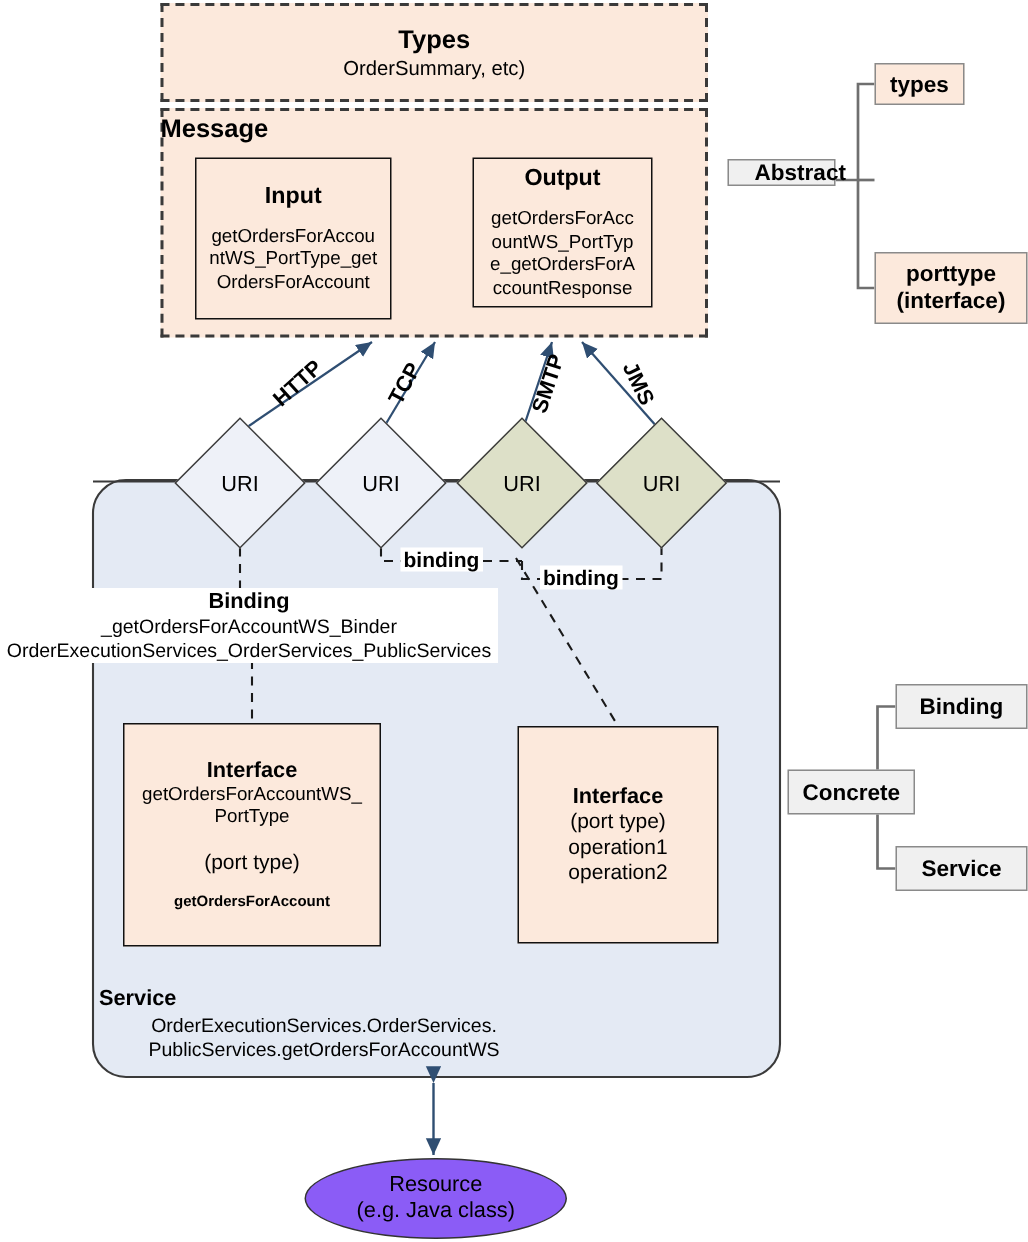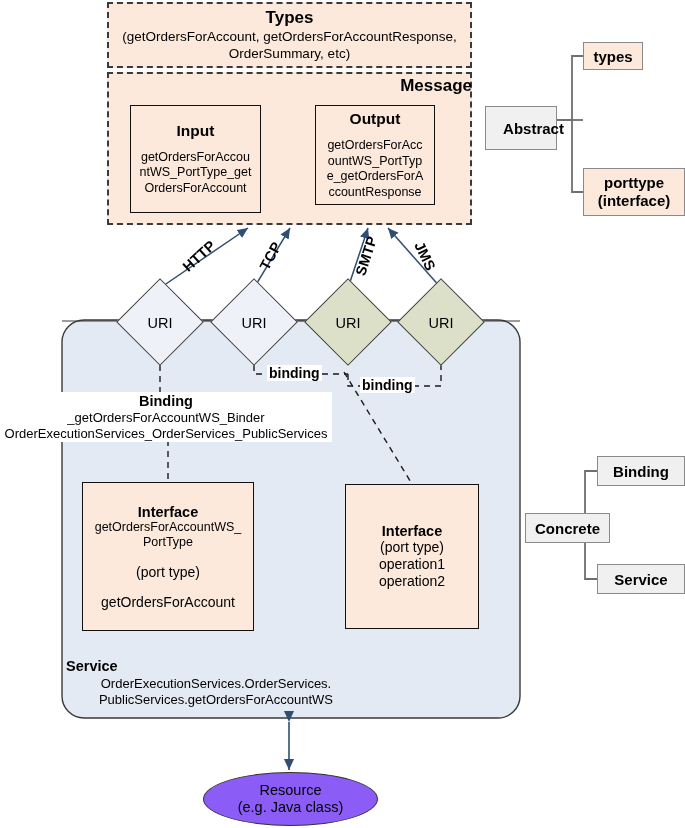--- a/index.html
+++ b/index.html
@@ -16,21 +16,21 @@
   .ctr{display:flex;flex-direction:column;align-items:center;justify-content:center;text-align:center;}
   .ttl{font-weight:bold;}
 
   
   #types{left:107px;top:2px;width:365px;height:66px;}
   #types .ttl{font-size:17px;line-height:20px;}
   #types .sub{font-size:13.5px;line-height:17px;}
 
   
   #message{left:107px;top:72px;width:365px;height:153px;}
-  #msgTitle{position:absolute;left:107px;top:76px;width:365px;text-align:right;
+  #msgTitle{position:absolute;left:107px;top:76px;width:365px;text-align:left;
             font-size:17px;font-weight:bold;}
 
   #inputBox{left:130px;top:105px;width:131px;height:108px;}
   #outputBox{left:315px;top:105px;width:120px;height:100px;}
   #inputBox .ttl,#outputBox .ttl{font-size:15.5px;margin-bottom:10px;}
   #inputBox .body,#outputBox .body{font-size:12.5px;line-height:15.5px;padding:0 3px;}
 
   
   .dia{position:absolute;width:62px;height:62px;transform:rotate(45deg);
        box-sizing:border-box;border:1.3px solid #3b3b3b;}
@@ -48,42 +48,42 @@
 
   
   #bindingText{position:absolute;left:0px;top:392px;width:332px;text-align:center;background:#ffffff;}
   #bindingText .ttl{font-size:14.5px;font-weight:bold;line-height:18px;}
   #bindingText .sub{font-size:13px;line-height:16px;}
 
   #ifaceLeft{left:82px;top:482px;width:172px;height:149px;}
   #ifaceLeft .ttl{font-size:14.5px;font-weight:bold;}
   #ifaceLeft .l2{font-size:12.5px;line-height:15px;}
   #ifaceLeft .l3{font-size:14px;margin-top:14px;}
-  #ifaceLeft .l4{font-size:14px;margin-top:14px;}
+  #ifaceLeft .l4{font-size:10px;margin-top:14px;font-weight:bold;}
 
   #ifaceRight{left:345px;top:484px;width:134px;height:145px;}
   #ifaceRight .ttl{font-size:14.5px;font-weight:bold;}
   #ifaceRight .l2{font-size:14px;line-height:17px;}
   #ifaceRight .l3{font-size:14px;line-height:17px;margin-top:0;text-align:left;}
 
   #serviceText{position:absolute;left:66px;top:657px;width:300px;text-align:left;}
   #serviceText .ttl{font-size:14.5px;font-weight:bold;line-height:19px;}
   #serviceText .sub{font-size:13px;line-height:16px;text-align:center;}
 
   
   #resource{position:absolute;left:203px;top:772px;width:173px;height:52px;
             border-radius:50%;background:#8b5cf6;border:1.4px solid #333;}
   #resource div{font-size:14.5px;line-height:17px;}
 
   
   .legend{position:absolute;box-sizing:border-box;background:#f0f0f0;
           border:1.5px solid #8a8a8a;display:flex;align-items:center;justify-content:center;
           font-size:15px;font-weight:bold;text-align:center;}
   .legend.peachbg{background:#fce9dc;}
-  #lgAbstract{left:485px;top:106px;width:72px;height:44px;padding-left:25px;}
+  #lgAbstract{left:485px;top:106px;width:72px;height:18px;padding-left:25px;}
   #lgTypes{left:583px;top:42px;width:60px;height:28px;}
   #lgMessage{left:583px;top:107px;width:102px;height:28px;}
   #lgPorttype{left:583px;top:168px;width:102px;height:48px;line-height:18px;flex-direction:column;}
   #lgConcrete{left:525px;top:513px;width:85px;height:30px;}
   #lgBinding{left:597px;top:456px;width:88px;height:30px;}
   #lgService{left:597px;top:564px;width:88px;height:30px;}
 </style>
 </head>
 <body>
 
@@ -131,21 +131,20 @@
     <path d="M557,120 L572,120 L572,56 L583,56" fill="none" stroke="#6f6f6f" stroke-width="1.8"></path>
     <path d="M572,120 L583,120" fill="none" stroke="#6f6f6f" stroke-width="1.8"></path>
     <path d="M572,120 L572,192 L583,192" fill="none" stroke="#6f6f6f" stroke-width="1.8"></path>
 
     <path d="M610,528 L585,528 L585,471 L597,471" fill="none" stroke="#6f6f6f" stroke-width="1.8"></path>
     <path d="M585,528 L585,579 L597,579" fill="none" stroke="#6f6f6f" stroke-width="1.8"></path>
   </svg>
 
   <div class="box dashbox peach ctr" id="types">
     <div class="ttl">Types</div>
-    <div class="sub">(getOrdersForAccount, getOrdersForAccountResponse,</div>
     <div class="sub">OrderSummary, etc)</div>
   </div>
 
   <div class="box dashbox peach" id="message"></div>
   <div id="msgTitle">Message</div>
 
   <div class="box solidbox peach ctr" id="inputBox">
     <div class="ttl">Input</div>
     <div class="body">
       <div>getOrdersForAccou</div>

